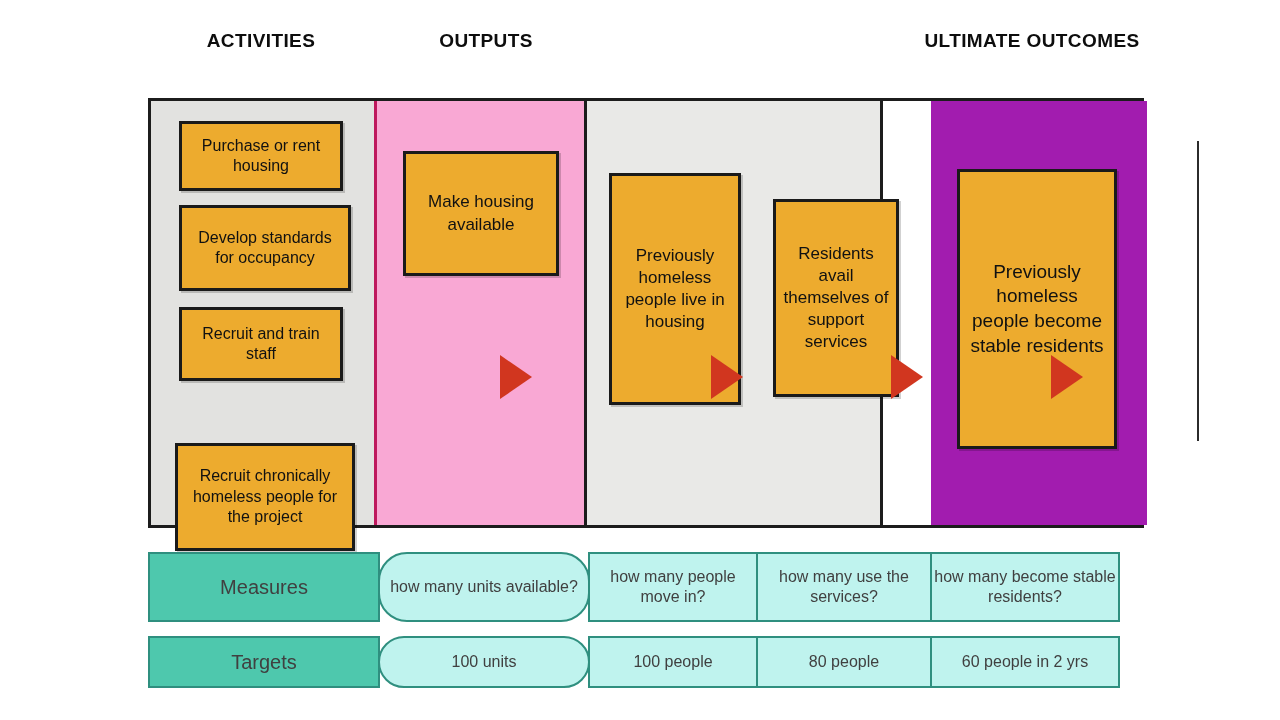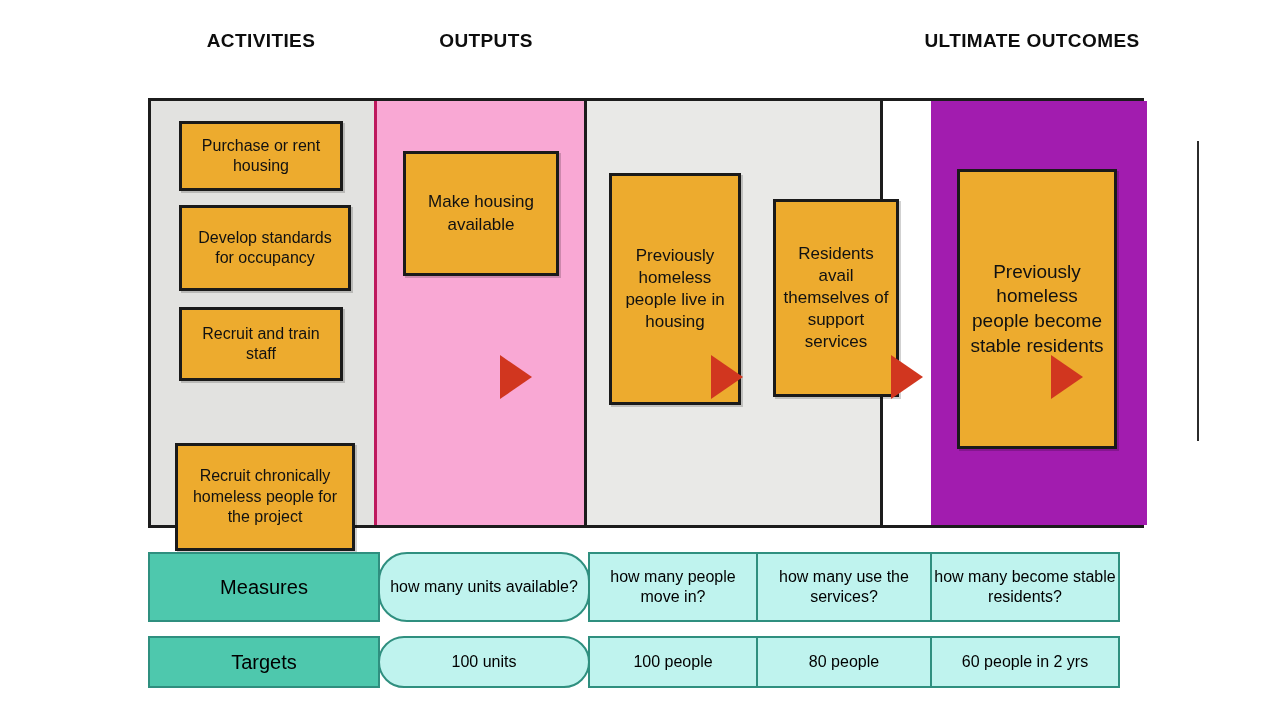--- a/index.html
+++ b/index.html
@@ -140,21 +140,21 @@
 
   .cell {
     border: 2px solid #2f8f7f;
     box-sizing: border-box;
     display: flex;
     align-items: center;
     justify-content: center;
     text-align: center;
     font-size: 16px;
     line-height: 1.25;
-    color: #000000;
+    color: #404040;
     background: #bff3ee;
     margin-left: -2px;
   }
   .cell:first-child { margin-left: 0; }
   .cell.label {
     background: #4ec8ad;
     font-size: 20px;
     font-weight: normal;
   }
   .cell.c-label { width: 232px; }

